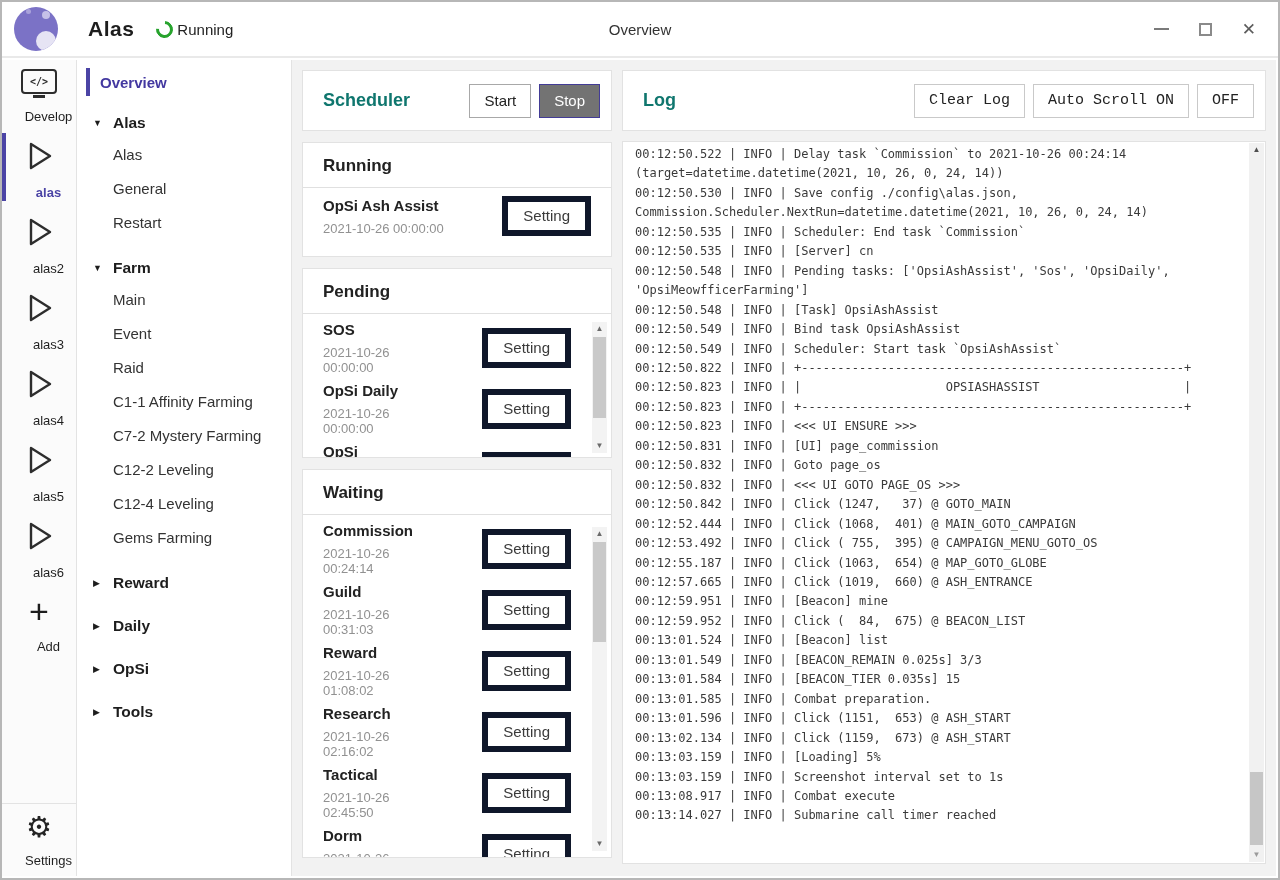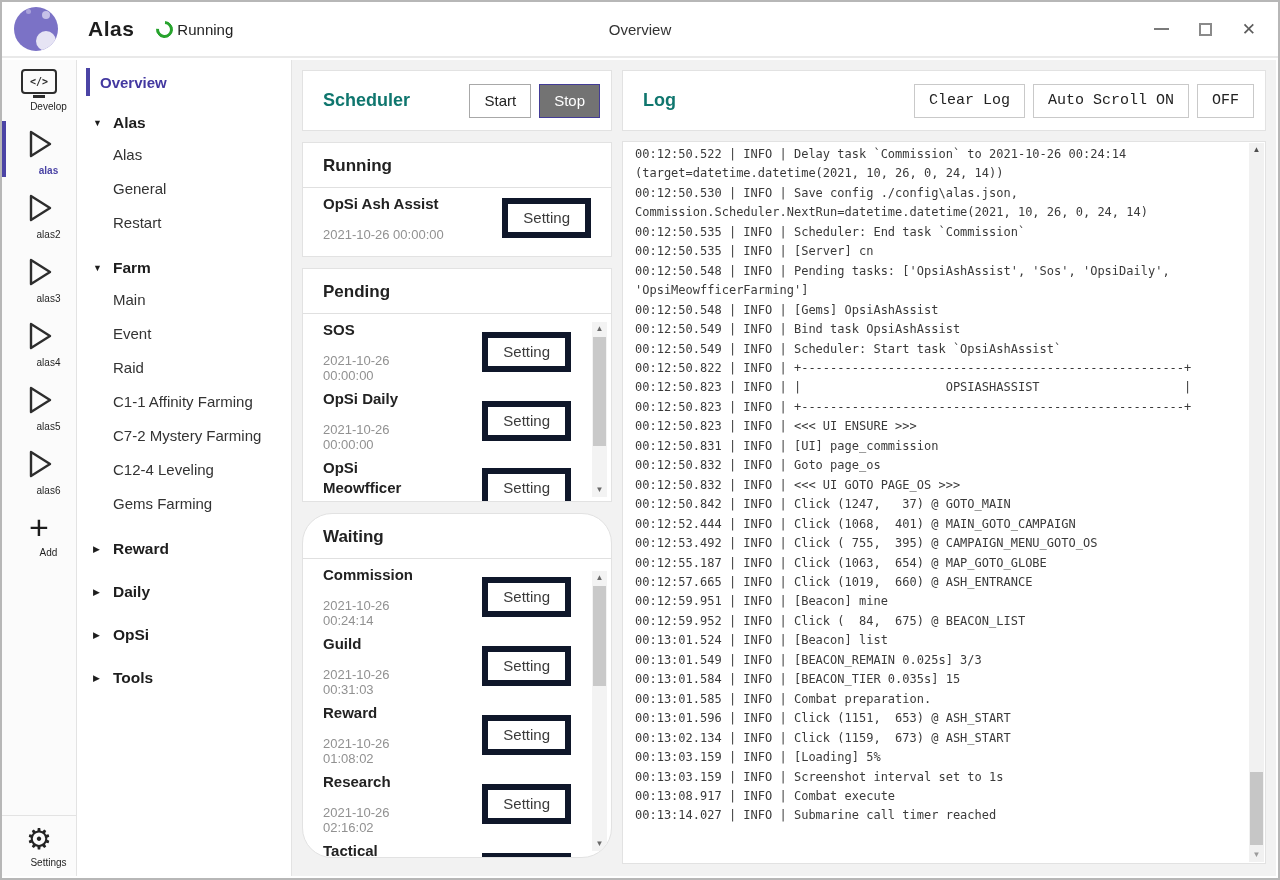--- a/index.html
+++ b/index.html
@@ -18,21 +18,21 @@
   .status-text { font-size:15px; color:#222; margin-left:4px; }
   .titlebar-title { position:absolute; left:0; right:0; text-align:center; font-size:15px; color:#333; pointer-events:none; }
   .win-controls { margin-left:auto; display:flex; align-items:center; gap:30px; padding-right:22px; position:relative; }
   .win-min { width:15px; height:2px; background:#7a7a7a; }
   .win-max { width:13px; height:13px; border:2px solid #8a8a8a; }
   .win-close { font-size:17px; color:#5c5c5c; line-height:13px; }
 
   
   .rail { position:absolute; top:58px; left:0; bottom:2px; width:75px; background:#fbfbfb; border-right:1px solid #e3e3e3; }
   .rail-item { position:relative; display:flex; flex-direction:column; align-items:center; padding:9px 0 5px; }
-  .rail-item .rlabel { font-size:10px; color:#1f1f1f; margin-top:3px;padding-left:19px; }
+  .rail-item .rlabel { font-size:13px; color:#1f1f1f; margin-top:11px;padding-left:19px; }
   .rail-item.active::before { content:""; position:absolute; left:0; top:4px; bottom:4px; width:4px; background:#4b44a5; }
   .rail-item.active .rlabel { color:#4b44a5; font-weight:bold; }
   .dev-icon-wrap { display:flex; flex-direction:column; align-items:center; }
   .dev-icon { width:36px; height:25px; border:2.5px solid #2d2d2d; border-radius:4px; display:flex; align-items:center; justify-content:center; font-family:"DejaVu Sans Mono",monospace; font-size:10px; font-weight:bold; color:#2d2d2d; }
   .dev-base { width:12px; height:3px; background:#2d2d2d; margin-top:1px; }
   .plus-glyph { font-size:34px; font-weight:100; color:#1c1c1c; line-height:34px; }
   .rail-settings { position:absolute; left:0; right:0; bottom:0; border-top:1px solid #e3e3e3; display:flex; flex-direction:column; align-items:center; padding:8px 0 8px; background:#fbfbfb; }
   .gear-glyph { font-size:29px; color:#242424; line-height:30px; }
 
   
@@ -58,26 +58,26 @@
   .btn.primary { background:#737373; border-color:#433c96; color:#fff; }
 
   .panel-head { padding:13px 20px 11px; border-bottom:1px solid #e0e0e0; }
   .panel-head h2 { font-size:17px; font-weight:bold; color:#222; }
   .panel-body { padding:2px 20px 0; position:relative; }
   .panel.scrollable { position:relative; overflow:hidden; }
   .panel.scrollable .panel-body { padding-right:40px; }
   .task-row { display:flex; align-items:center; min-height:50px; padding:4px 0 2px;gap:44px; }
   .task-meta { flex:1; min-width:0; padding-right:8px; }
   .task-name { font-size:15px; font-weight:bold; color:#222; line-height:20px; }
-  .task-time { font-size:13px; color:#919191; margin-top:13px; }
+  .task-time { font-size:13px; color:#919191; margin-top:5px; }
   .setting-btn { flex:none; font-family:inherit; font-size:15px; background:#fff; border:6px solid #0f172a; color:#3a3a3a; padding:5px 15px; line-height:18px; }
 
   .running-panel { height:115px; flex:none; }
-  .pending-panel { height:234px; flex:none; }
-  .waiting-panel { flex:1;border-radius:30px; }
+  .pending-panel { height:190px; flex:none; }
+  .waiting-panel { flex:1; }
 
   
   .vscroll { position:absolute; width:15px; background:#f3f3f3; }
   .vscroll .arr { position:absolute; left:0; right:0; height:14px; font-size:8px; color:#6a6a6a; text-align:center; line-height:14px; }
   .vscroll .arr.up { top:0; }
   .vscroll .arr.down { bottom:0; }
   .vscroll .thumb { position:absolute; left:1px; right:1px; background:#c9c9c9; }
   .sb-pending { top:53px; bottom:4px; right:4px; }
   .sb-pending .thumb { top:15px; height:62%; }
   .sb-waiting { top:57px; bottom:6px; right:4px; }
@@ -184,20 +184,21 @@
     <div class="nav-group gap">
       <div class="nav-group-header">
         <span class="nav-caret">▼</span>
         <span>Farm</span>
       </div>
       <div class="nav-item">Main</div>
       <div class="nav-item">Event</div>
       <div class="nav-item">Raid</div>
       <div class="nav-item">C1-1 Affinity Farming</div>
       <div class="nav-item">C7-2 Mystery Farming</div>
+      <div class="nav-item">C12-2 Leveling</div>
       <div class="nav-item">C12-4 Leveling</div>
       <div class="nav-item">Gems Farming</div>
     </div>
 
     <div class="nav-group gap">
       <div class="nav-group-header">
         <span class="nav-caret">▶</span>
         <span>Reward</span>
       </div>
     </div>
@@ -356,21 +357,21 @@
       <div class="panel log-body">
         <div class="log-lines">
             <div class="log-line">00:12:50.522 | INFO | Delay task `Commission` to 2021-10-26 00:24:14</div>
             <div class="log-line">(target=datetime.datetime(2021, 10, 26, 0, 24, 14))</div>
             <div class="log-line">00:12:50.530 | INFO | Save config ./config\alas.json,</div>
             <div class="log-line">Commission.Scheduler.NextRun=datetime.datetime(2021, 10, 26, 0, 24, 14)</div>
             <div class="log-line">00:12:50.535 | INFO | Scheduler: End task `Commission`</div>
             <div class="log-line">00:12:50.535 | INFO | [Server] cn</div>
             <div class="log-line">00:12:50.548 | INFO | Pending tasks: ['OpsiAshAssist', 'Sos', 'OpsiDaily',</div>
             <div class="log-line">'OpsiMeowfficerFarming']</div>
-            <div class="log-line">00:12:50.548 | INFO | [Gems] OpsiAshAssist</div>
+            <div class="log-line">00:12:50.548 | INFO | [Task] OpsiAshAssist</div>
             <div class="log-line">00:12:50.549 | INFO | Bind task OpsiAshAssist</div>
             <div class="log-line">00:12:50.549 | INFO | Scheduler: Start task `OpsiAshAssist`</div>
             <div class="log-line">00:12:50.822 | INFO | +-----------------------------------------------------+</div>
             <div class="log-line">00:12:50.823 | INFO | |                    OPSIASHASSIST                    |</div>
             <div class="log-line">00:12:50.823 | INFO | +-----------------------------------------------------+</div>
             <div class="log-line">00:12:50.823 | INFO | &lt;&lt;&lt; UI ENSURE &gt;&gt;&gt;</div>
             <div class="log-line">00:12:50.831 | INFO | [UI] page_commission</div>
             <div class="log-line">00:12:50.832 | INFO | Goto page_os</div>
             <div class="log-line">00:12:50.832 | INFO | &lt;&lt;&lt; UI GOTO PAGE_OS &gt;&gt;&gt;</div>
             <div class="log-line">00:12:50.842 | INFO | Click (1247,   37) @ GOTO_MAIN</div>

